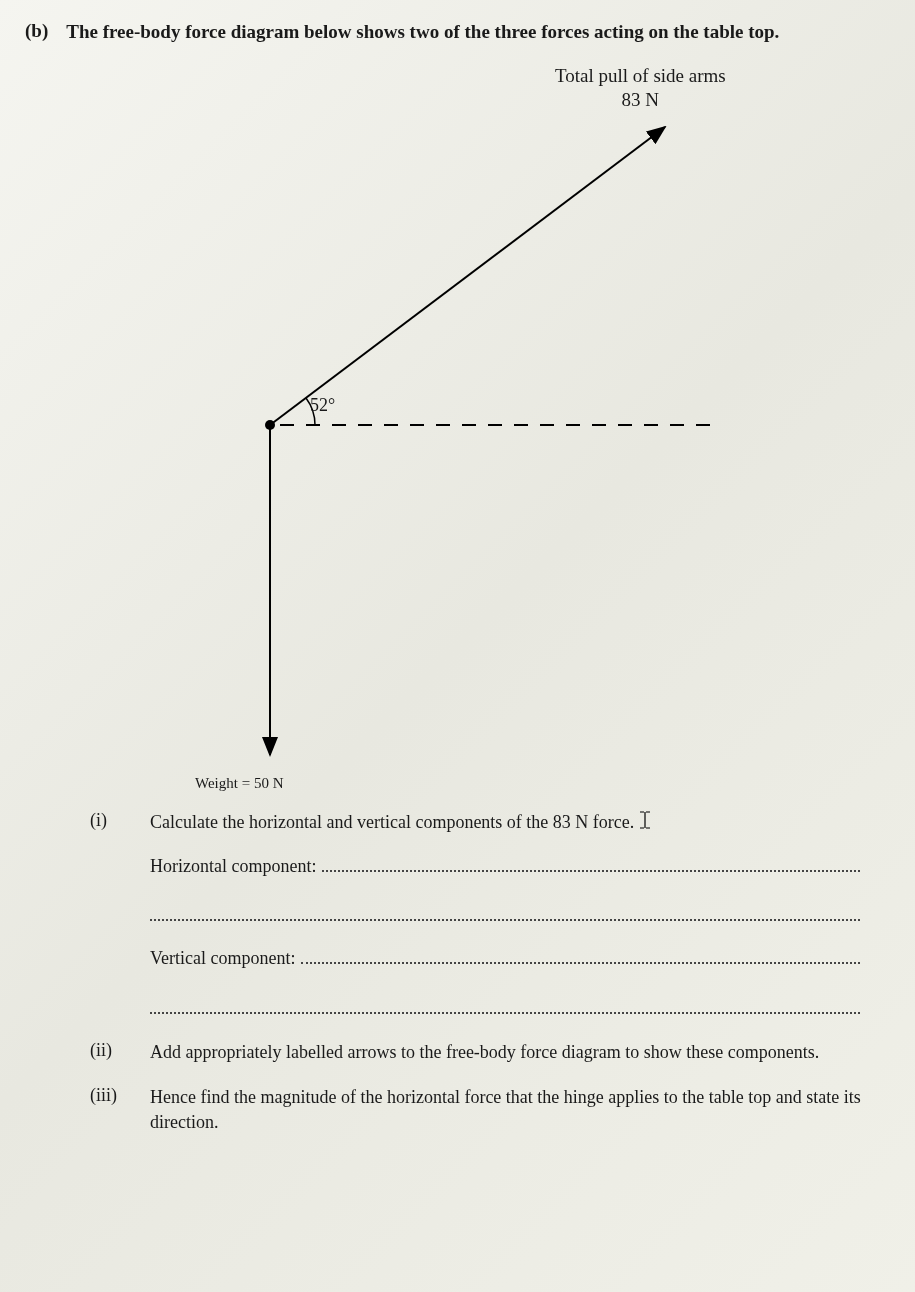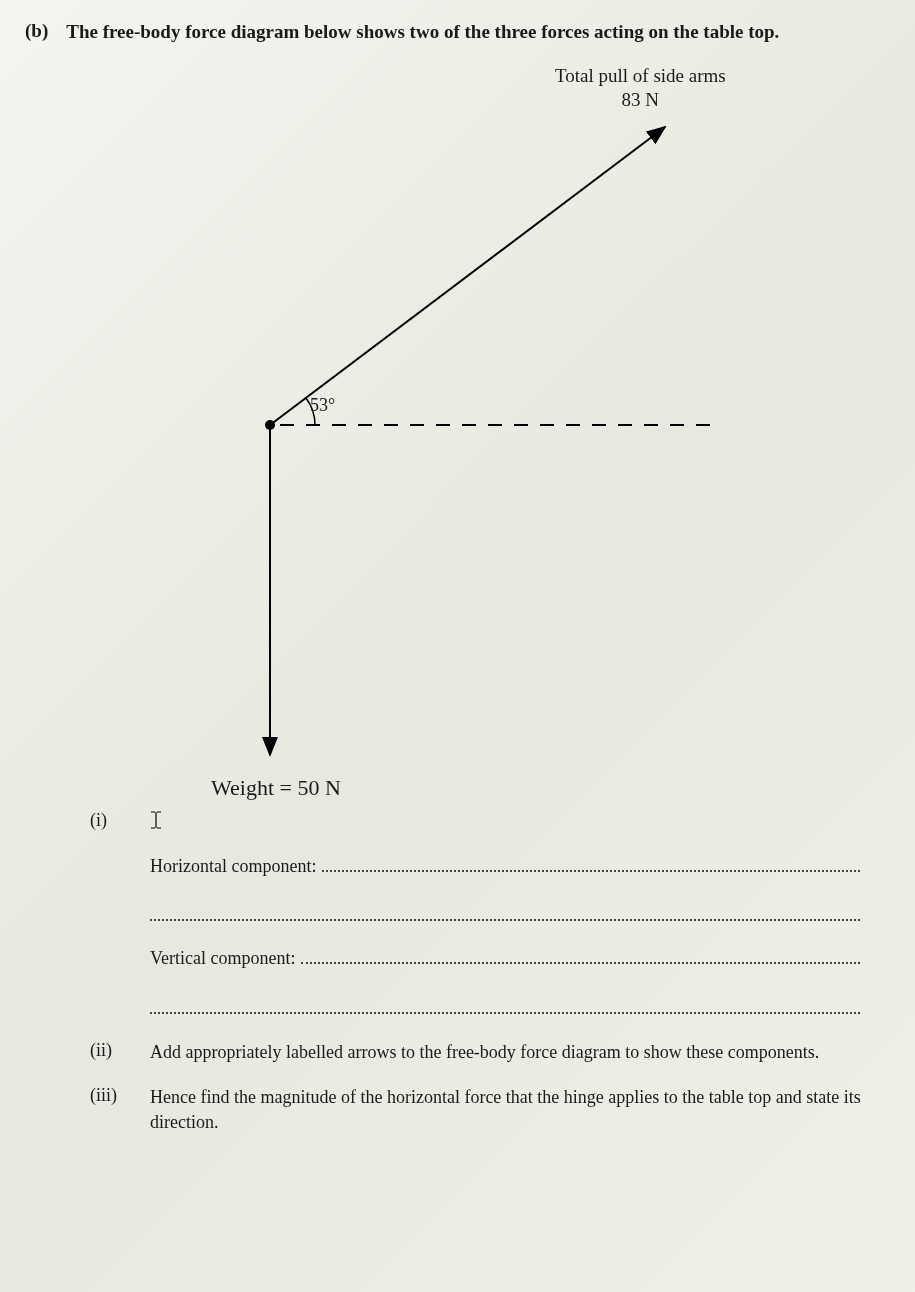--- a/index.html
+++ b/index.html
@@ -31,23 +31,23 @@
     .top-label-line1 { display: block; }
     .top-label-line2 { display: block; margin-top: 2px; }
     .angle-label {
       position: absolute;
       left: 285px;
       top: 340px;
       font-size: 18px;
     }
     .weight-label {
       position: absolute;
-      left: 186px;
+      left: 170px;
       top: 720px;
-      font-size: 22px;
+      font-size: 15px;
     }
     .question-block {
       margin-left: 65px;
       margin-top: 15px;
     }
     .q-row {
       display: flex;
       gap: 22px;
       align-items: flex-start;
       margin-bottom: 18px;
@@ -105,28 +105,29 @@
     <line x1="245" y1="370" x2="245" y2="700" stroke="#000" stroke-width="2" marker-end="url(#arrowhead)"></line>
 
     <path d="M 290 370 A 45 45 0 0 0 281 343" stroke="#000" stroke-width="1.5" fill="none"></path>
   </svg>
 
   <div class="top-label-block">
     <span class="top-label-line1">Total pull of side arms</span>
     <span class="top-label-line2">83 N</span>
   </div>
 
-  <div class="angle-label">53°</div>
+  <div class="angle-label">52°</div>
   <div class="weight-label">Weight = 50 N</div>
 </div>
 
 <div class="question-block">
   <div class="q-row">
     <span class="q-num">(i)</span>
     <span class="q-text">
+      <span>Calculate the horizontal and vertical components of the 83 N force.</span>
       <span class="cursor-mark">
         <svg width="12" height="18" viewBox="0 0 12 18">
             <path d="M1 1 H5 M7 1 H11 M6 1 V17 M1 17 H5 M7 17 H11" stroke="#000" stroke-width="1.2" fill="none"></path>
           </svg>
       </span>
     </span>
   </div>
 </div>
 
 <div class="answer-line">

